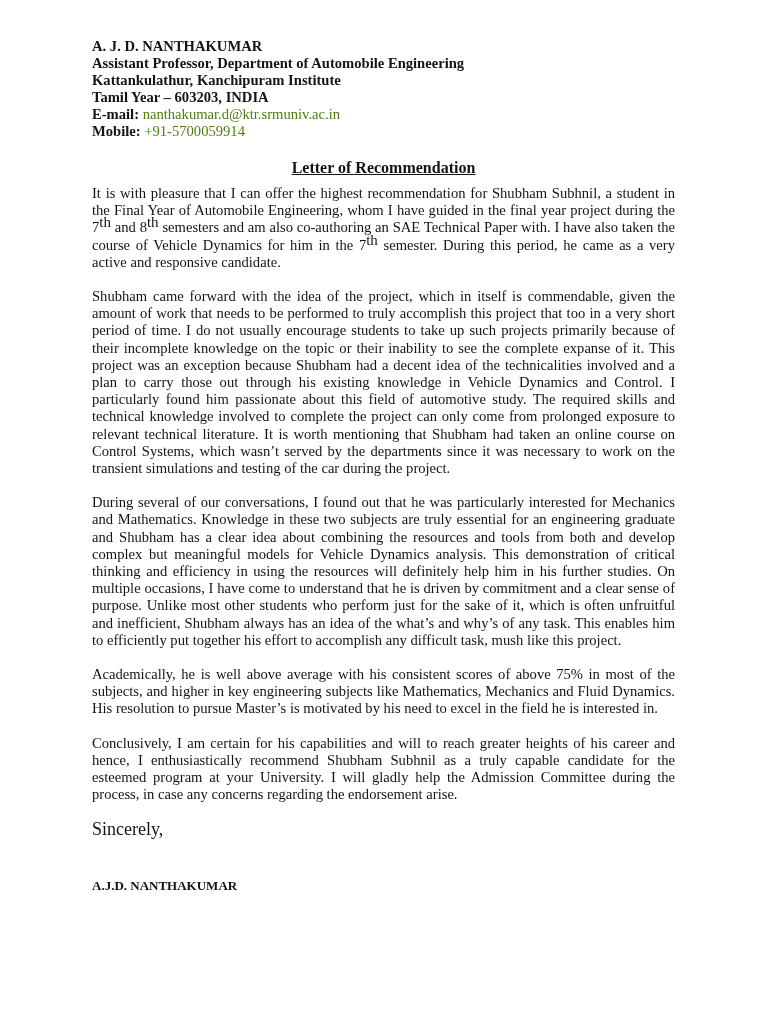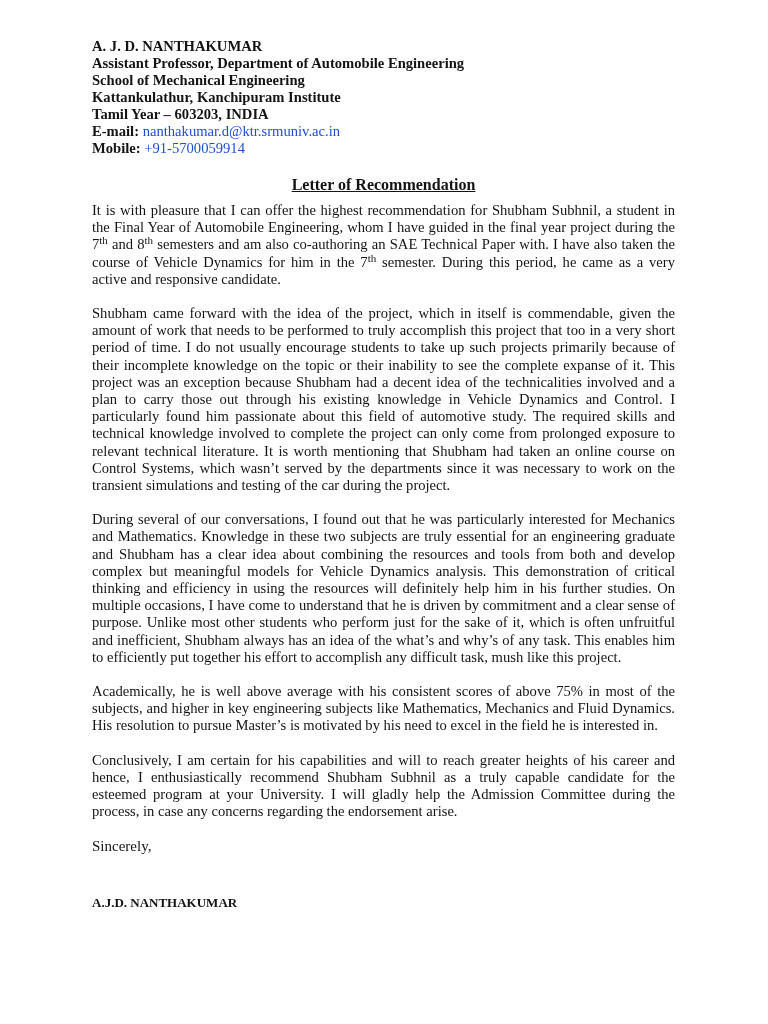--- a/index.html
+++ b/index.html
@@ -26,66 +26,65 @@
       font-size: 14.6px;
       line-height: 17px;
       font-weight: bold;
     }
     .header-line {
       display: block;
       white-space: nowrap;
     }
     .contact-value {
       font-weight: normal;
-      color: #1d4ed8;
+      color: #4d7c0f;
       text-decoration: none;
     }
     .title {
       margin-top: 19px;
       text-align: center;
       font-weight: bold;
       font-size: 16px;
       line-height: 17px;
       text-decoration: underline;
     }
     .body-text {
       margin-top: 9px;
     }
     .para {
       font-size: 14.6px;
       line-height: 17.2px;
       text-align: justify;
       margin: 0 0 17px 0;
     }
     .para sup {
-      font-size: 11px;
+      font-size: 15px;
       line-height: 0;
       vertical-align: 5px;
     }
     .closing {
-      font-size: 15px;
+      font-size: 18px;
       line-height: 17px;
       margin-top: 16px;
     }
     .signature {
       margin-top: 39px;
       font-size: 13px;
       line-height: 17px;
       font-weight: bold;
     }
   </style>
 </head>
 <body>
 
 <div class="page">
 
   <div class="header-block">
     <span class="header-line">A. J. D. NANTHAKUMAR</span>
     <span class="header-line">Assistant Professor, Department of Automobile Engineering</span>
-    <span class="header-line">School of Mechanical Engineering</span>
     <span class="header-line">Kattankulathur, Kanchipuram Institute</span>
     <span class="header-line">Tamil Year – 603203, INDIA</span>
     <span class="header-line">
       <span>E-mail:</span>
       <a class="contact-value" title="nanthakumar.d@ktr.srmuniv.ac.in">nanthakumar.d@ktr.srmuniv.ac.in</a>
     </span>
     <span class="header-line">
       <span>Mobile:</span>
       <a class="contact-value" title="+91-7810032033">+91-5700059914</a>
     </span>

